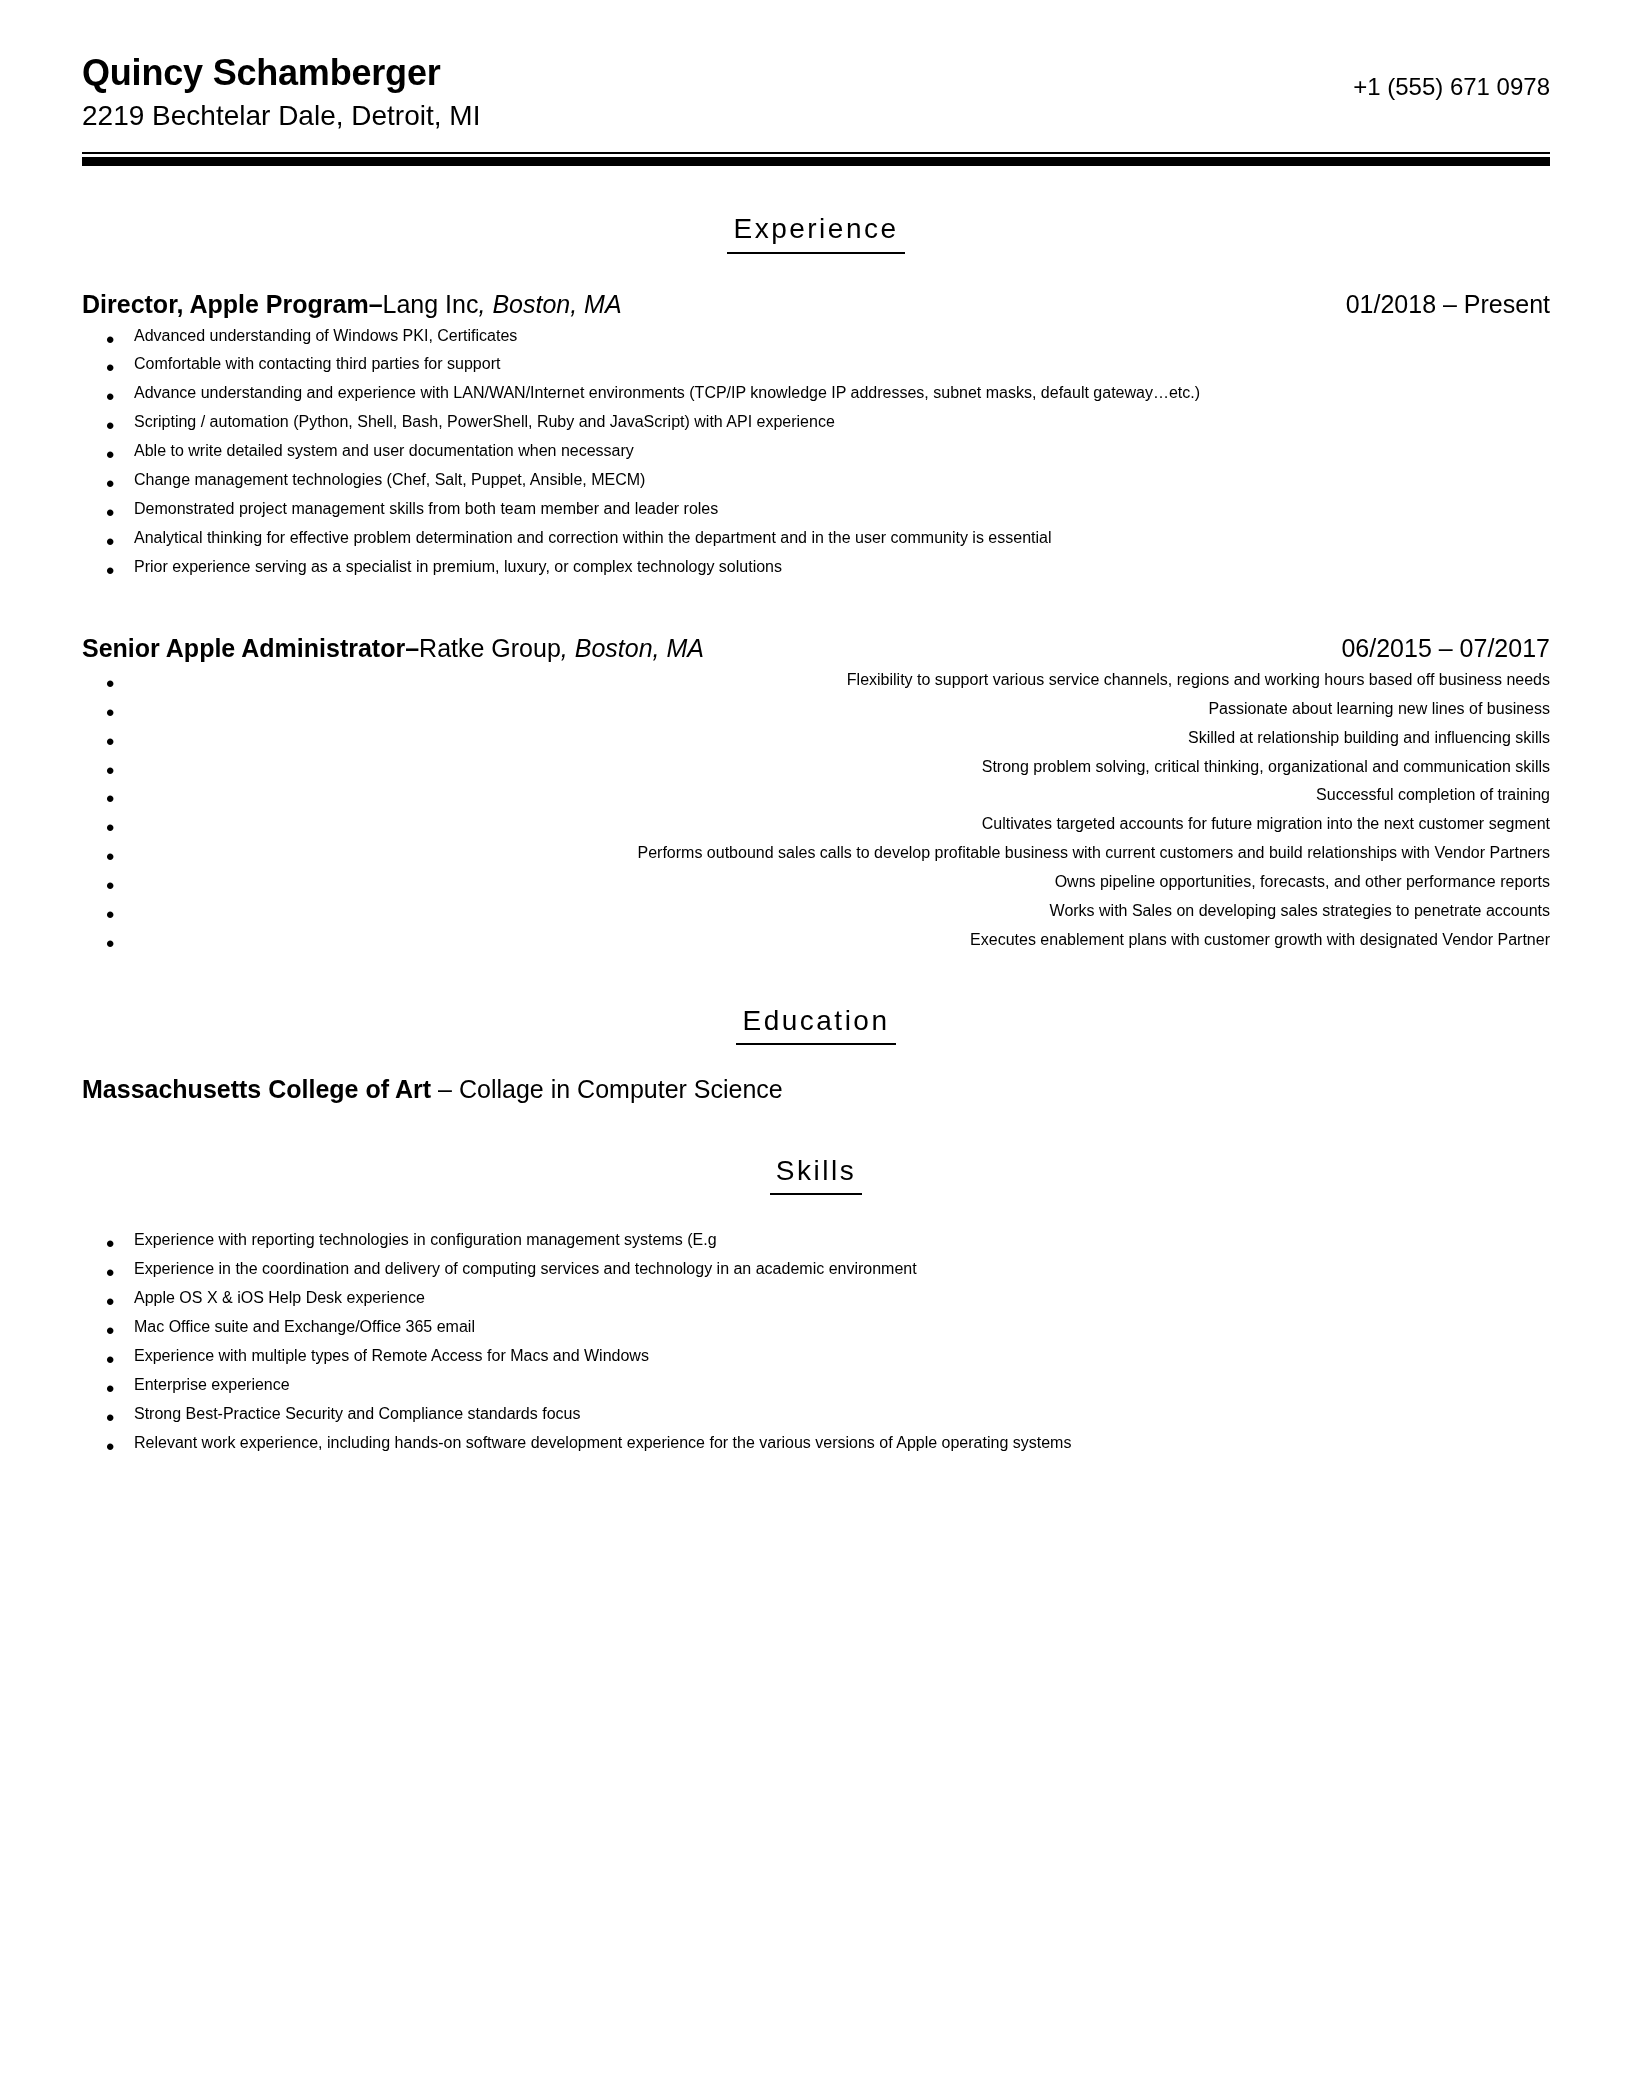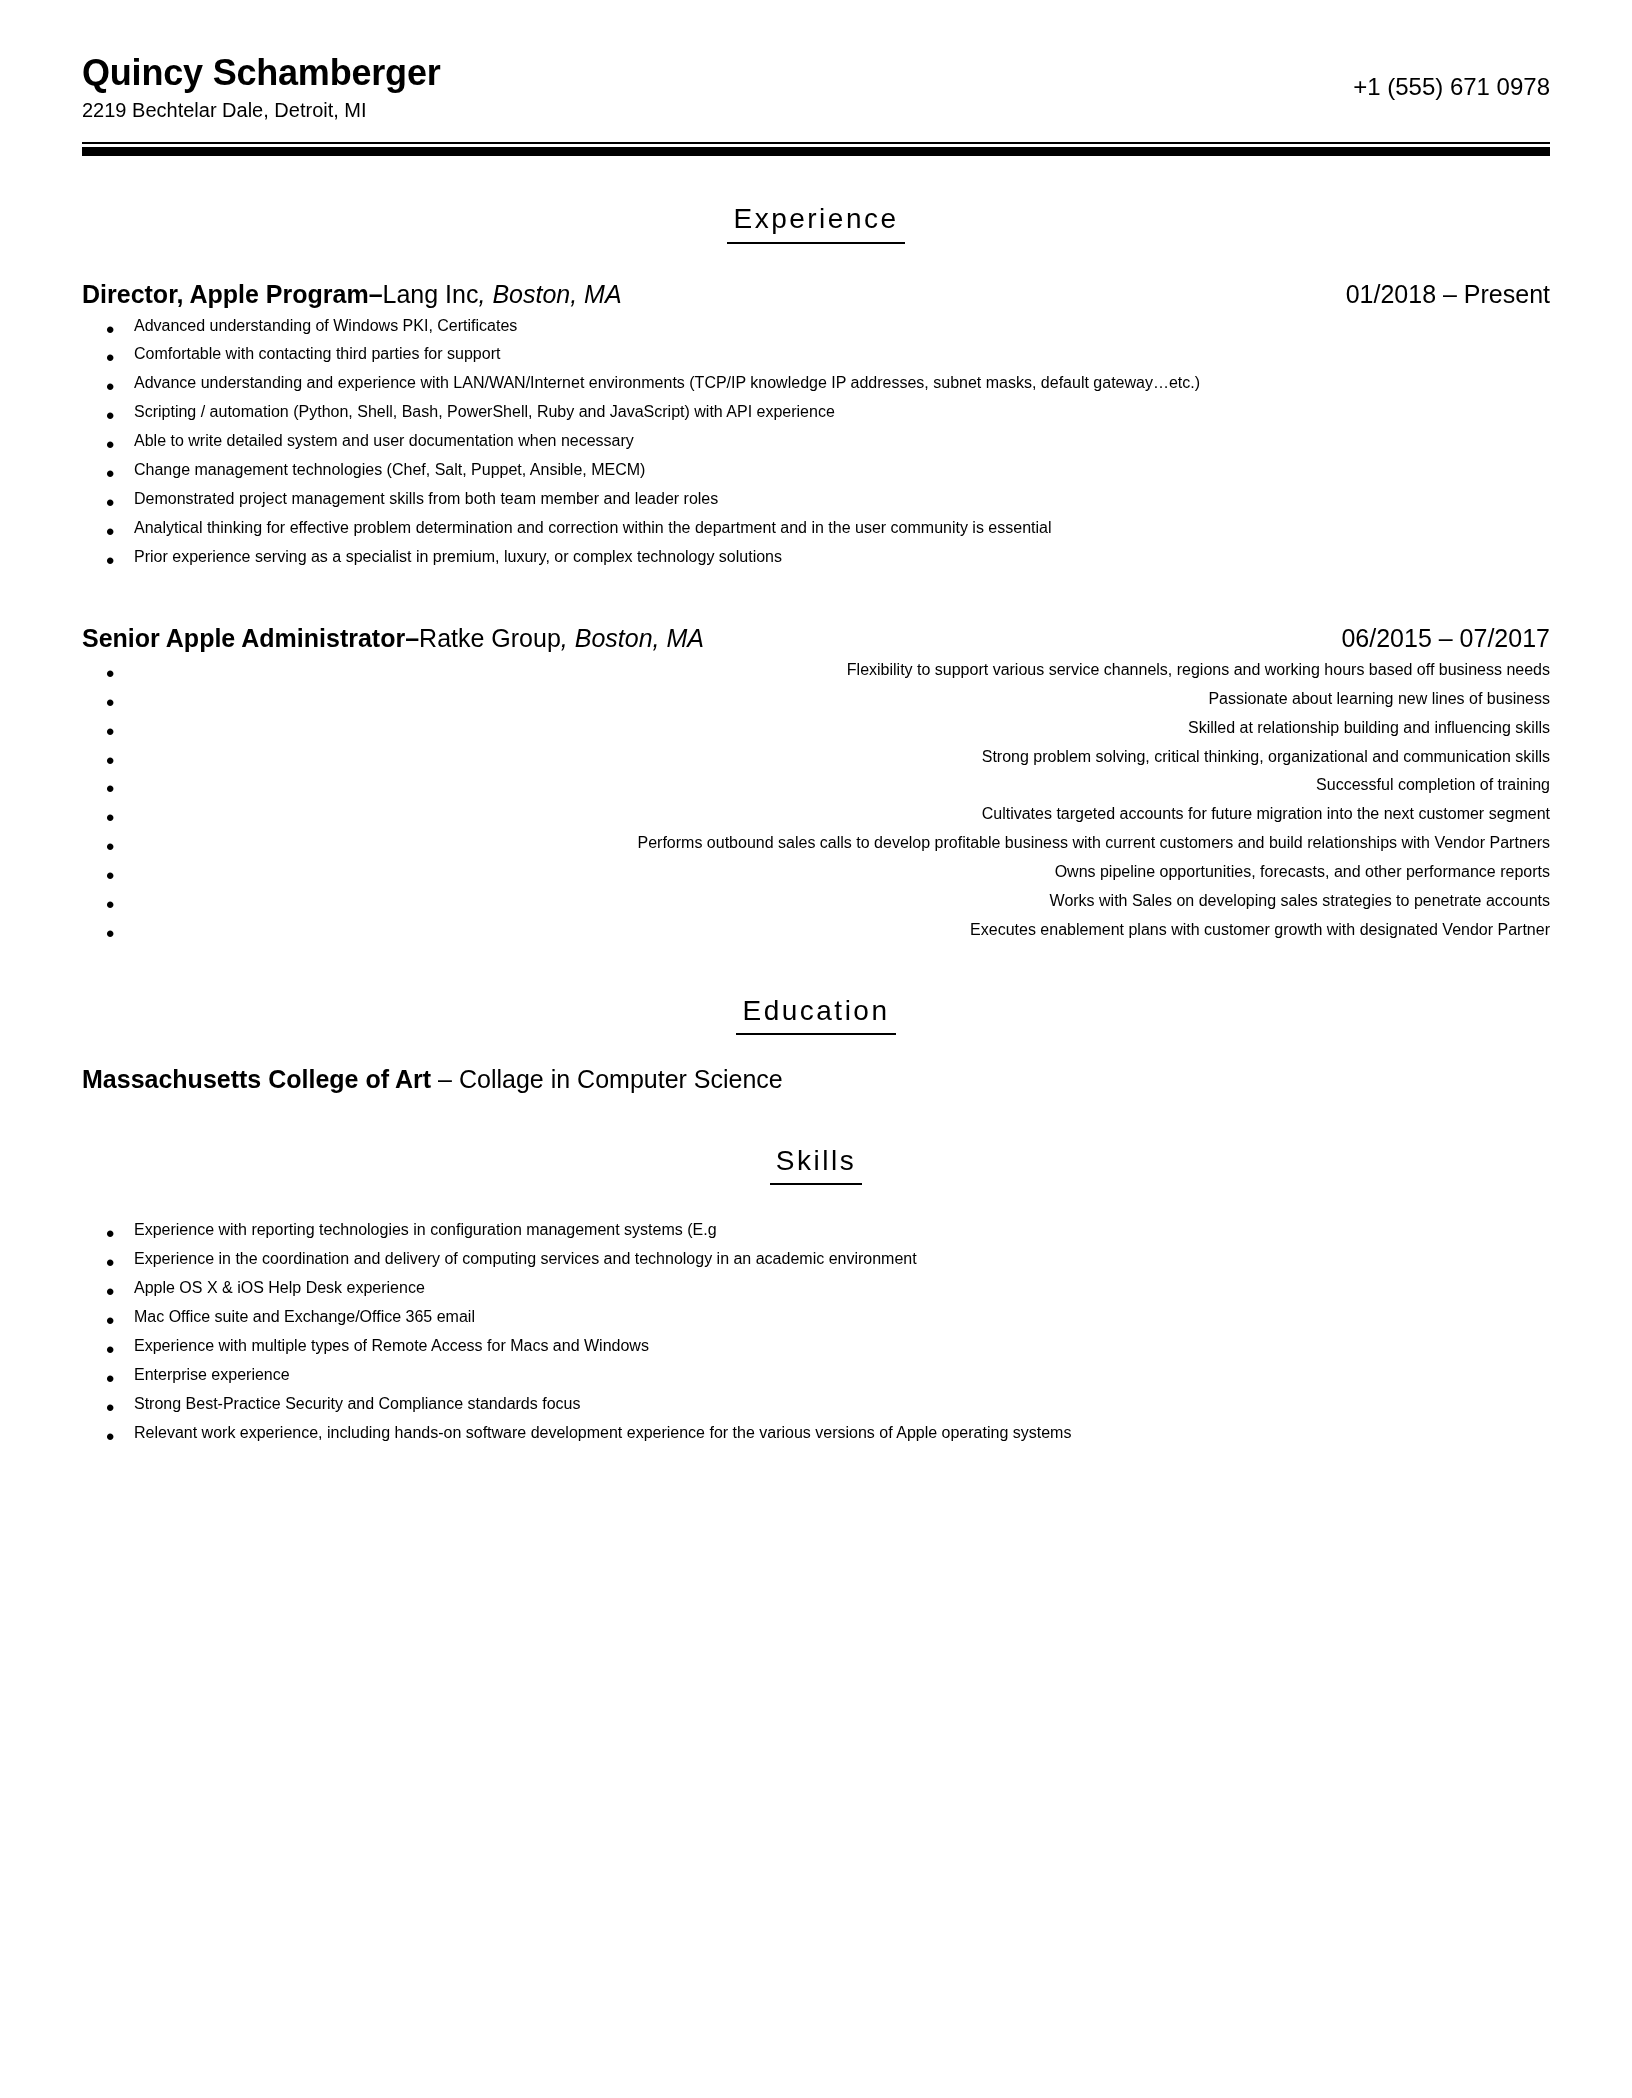--- a/index.html
+++ b/index.html
@@ -35,21 +35,21 @@
   }
   .full-name {
     font-size: 36px;
     font-weight: bold;
     letter-spacing: -0.2px;
     line-height: 1.18;
     margin: 0 0 4px 0;
     white-space: nowrap;
   }
   .address {
-    font-size: 20px;
+    font-size: 28px;
     line-height: 1.25;
     margin: 0;
   }
   .phone {
     font-size: 24px;
     line-height: 1.25;
     white-space: nowrap;
   }
 
   

